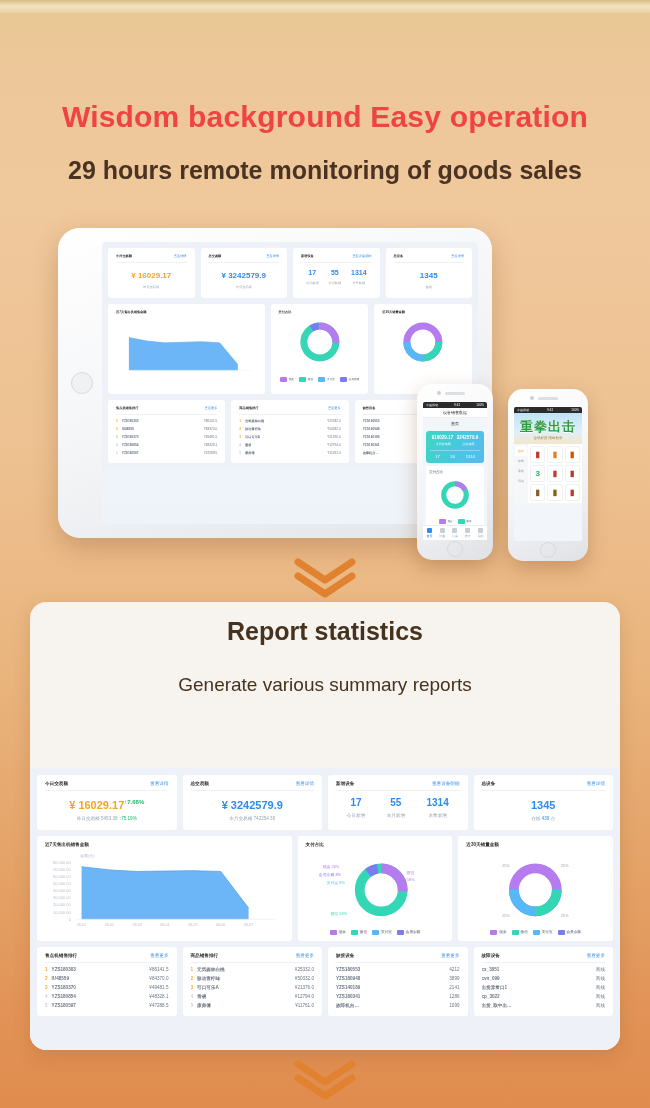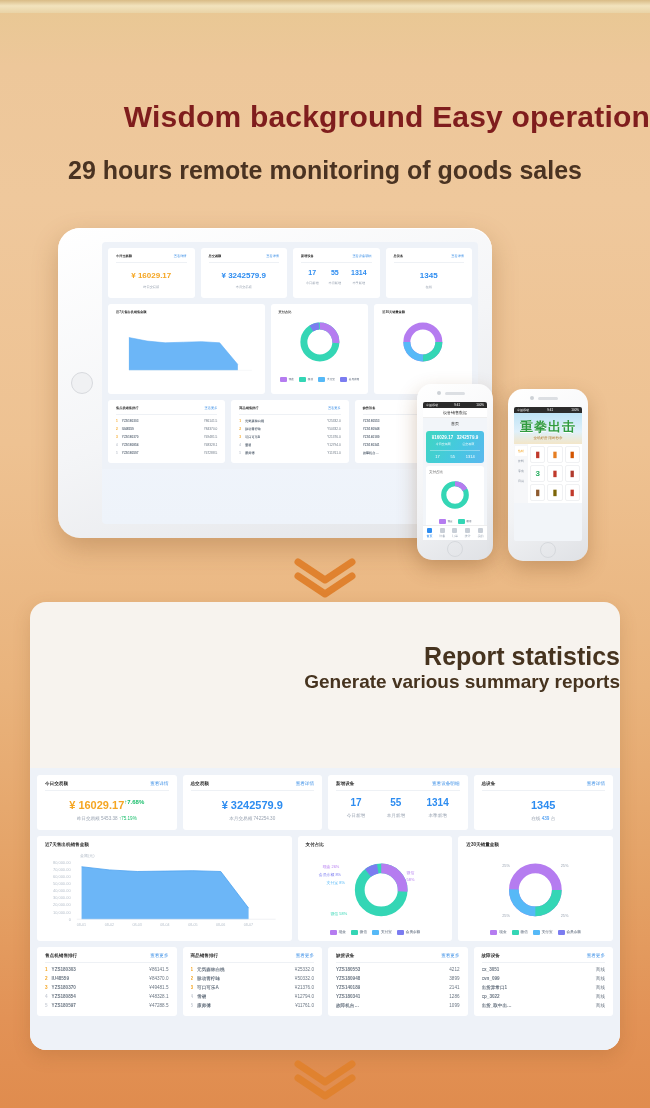--- a/index.html
+++ b/index.html
@@ -7,21 +7,21 @@
   body {
     font-family:"Liberation Sans", sans-serif;
     background:linear-gradient(180deg,#e8c893 0%,#edc79a 6%,#efc89c 18%,#eec292 40%,#e9b37c 62%,#e4a165 80%,#e29256 92%,#e08c4e 100%);
     position:relative; overflow:hidden;
   }
   .topband { position:absolute; top:0; left:0; width:650px; height:13px;
     background:linear-gradient(180deg,#d9bb86 0%,#f2e3bd 45%,#e9d3a6 100%); }
 
   
   .hero { position:absolute; top:100px; left:0; width:650px; text-align:center; }
-  .hero h1 { font-size:30px; font-weight:bold; color:#7f1d1d; letter-spacing:.2px;text-align:right; }
+  .hero h1 { font-size:30px; font-weight:bold; color:#ef4444; letter-spacing:.2px; }
   .hero h2 { font-size:25px; font-weight:bold; color:#4a3322; margin-top:22px; }
 
   
   .tablet { position:absolute; left:58px; top:228px; width:434px; height:310px;
     background:linear-gradient(160deg,#ffffff 0%,#f4f5f7 50%,#e2e4e8 100%);
     border-radius:22px; padding:14px 14px 14px 44px;
     box-shadow:0 10px 26px rgba(120,70,25,.28), 0 1px 0 #fff inset; }
   .tablet .home { position:absolute; left:13px; top:50%; margin-top:-11px; width:22px; height:22px;
     border-radius:50%; border:1px solid #d8dade; background:#f0f1f3; }
   .tscreen { width:100%; height:100%; background:linear-gradient(180deg,#f5f8fd 0%,#eef3fa 100%);
@@ -117,23 +117,23 @@
     display:flex; align-items:center; justify-content:center; }
   .gitem b { font-size:8px; }
 
   
   .chev { position:absolute; left:0; width:650px; text-align:center; }
   .chev svg { display:inline-block; }
 
   
   .bigcard { position:absolute; left:30px; top:602px; width:590px; height:448px;
     background:#f7f3ee; border-radius:16px; box-shadow:0 6px 18px rgba(120,70,25,.18); overflow:hidden; }
-  .bigcard .ch { text-align:right; padding-top:40px; }
+  .bigcard .ch { text-align:center; padding-top:15px; }
   .bigcard h3 { font-size:25px; font-weight:bold; color:#46331f; }
-  .bigcard p { font-size:19px; font-weight:bold; color:#46331f; margin-top:0; }
+  .bigcard p { font-size:19px; font-weight:normal; color:#46331f; margin-top:28px; }
   .bigdash { position:absolute; left:0; right:0; top:166px; bottom:0; background:#eef2f8; padding:7px; }
 </style>
 </head>
 <body>
 
 <div class="topband"></div>
 
 <div class="hero">
   <h1>Wisdom background  Easy operation</h1>
   <h2>29 hours remote monitoring of goods sales</h2>

